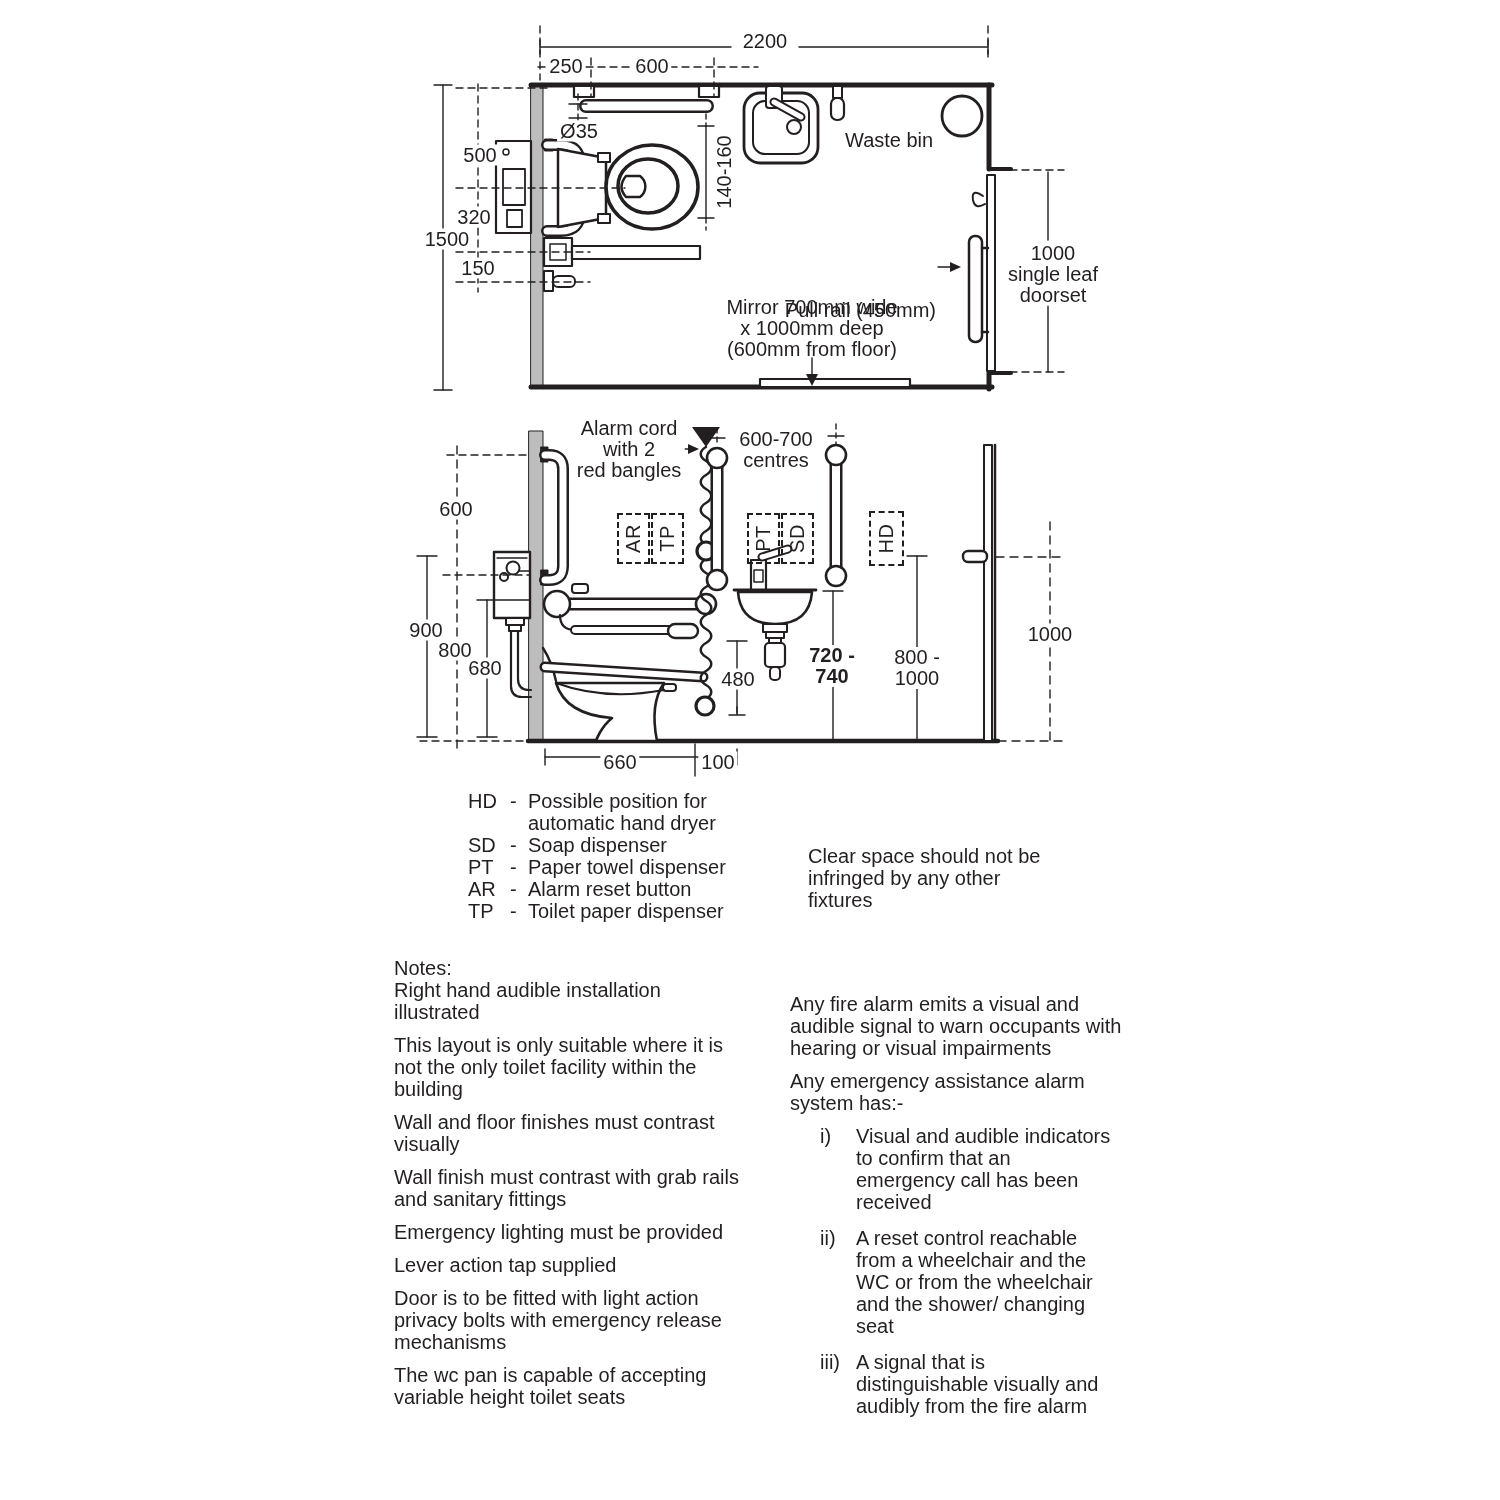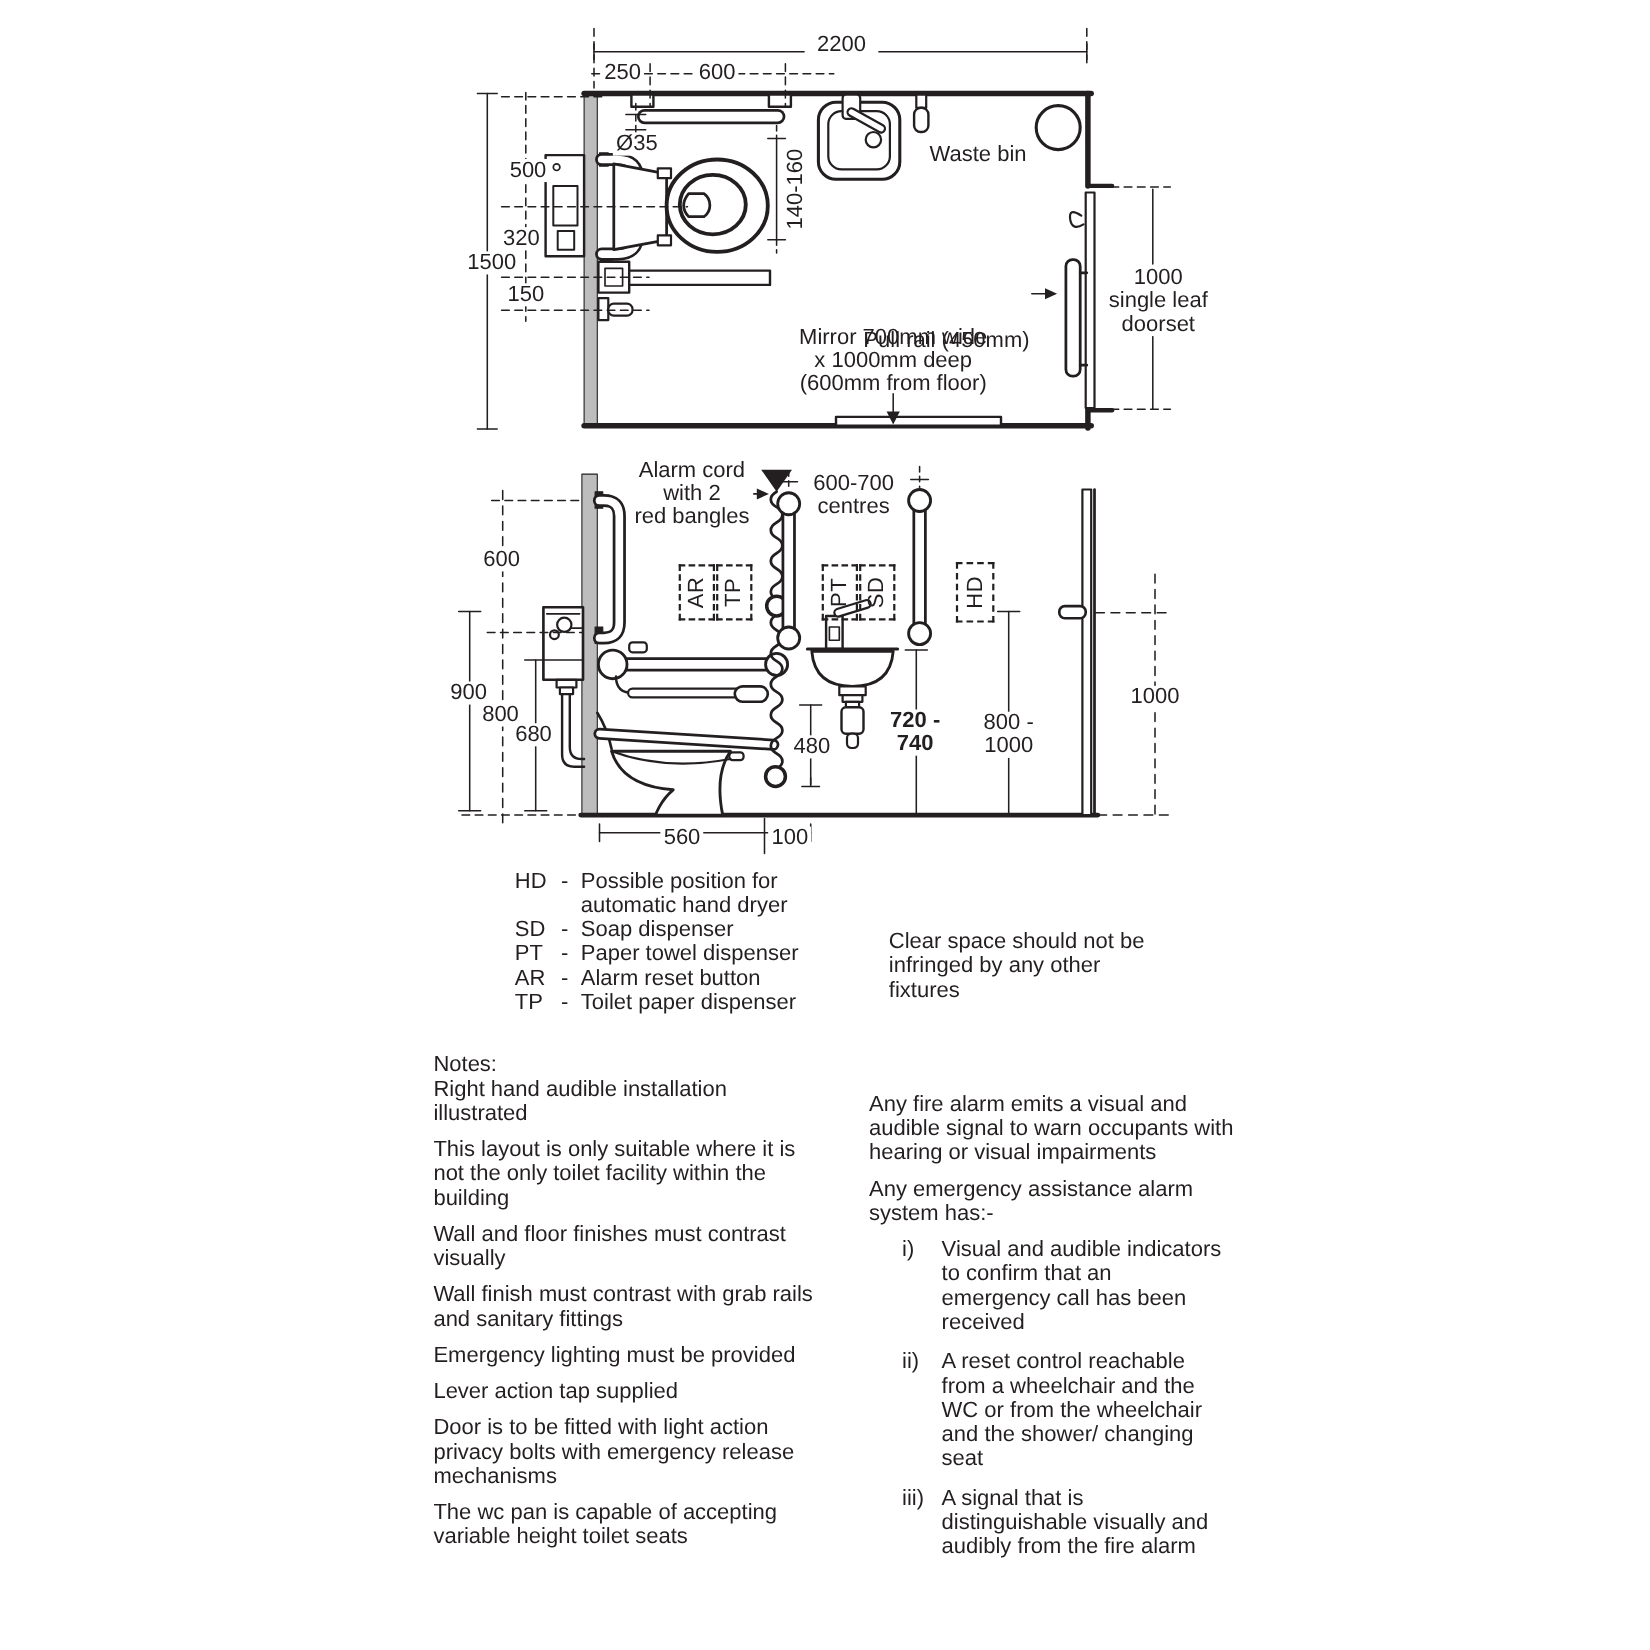--- a/index.html
+++ b/index.html
@@ -275,21 +275,21 @@
     </div>
   <div class="dashbox" style="left:869px;top:511px;width:31px;height:51px;">
       <span>HD</span>
     </div>
 
   <div class="lbl ctr bg" style="left:456px;top:509px;">600</div>
   <div class="lbl ctr bg" style="left:426px;top:630px;">900</div>
   <div class="lbl ctr bg" style="left:455px;top:650px;">800</div>
   <div class="lbl ctr bg" style="left:485px;top:668px;">680</div>
   <div class="lbl ctr bg" style="left:738px;top:679px;">480</div>
-  <div class="lbl ctr bg" style="left:620px;top:762px;">560</div>
+  <div class="lbl ctr bg" style="left:620px;top:762px;">660</div>
   <div class="lbl ctr bg" style="left:718px;top:762px;text-align:right;">100</div>
   <div class="lbl ctr bg" style="left:832px;top:666px;font-weight:bold;">
     <div>720 -</div>
     <div>740</div>
   </div>
   <div class="lbl ctr bg" style="left:917px;top:648px;margin-top:20px;">
     <div>800 -</div>
     <div>1000</div>
   </div>
   <div class="lbl ctr bg" style="left:1050px;top:634px;">1000</div>

